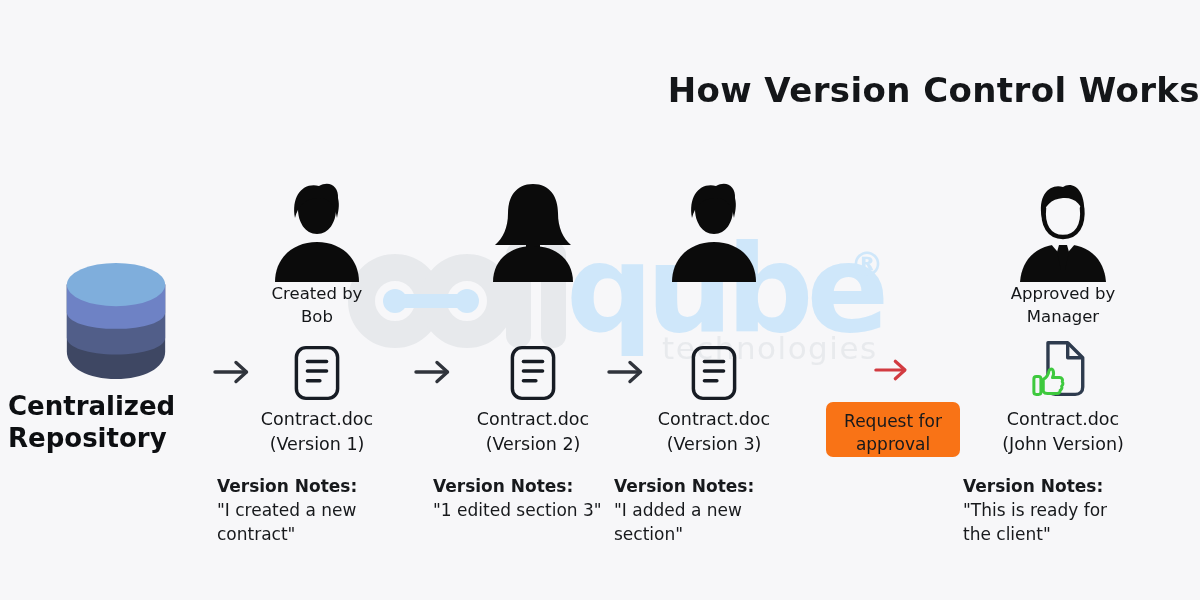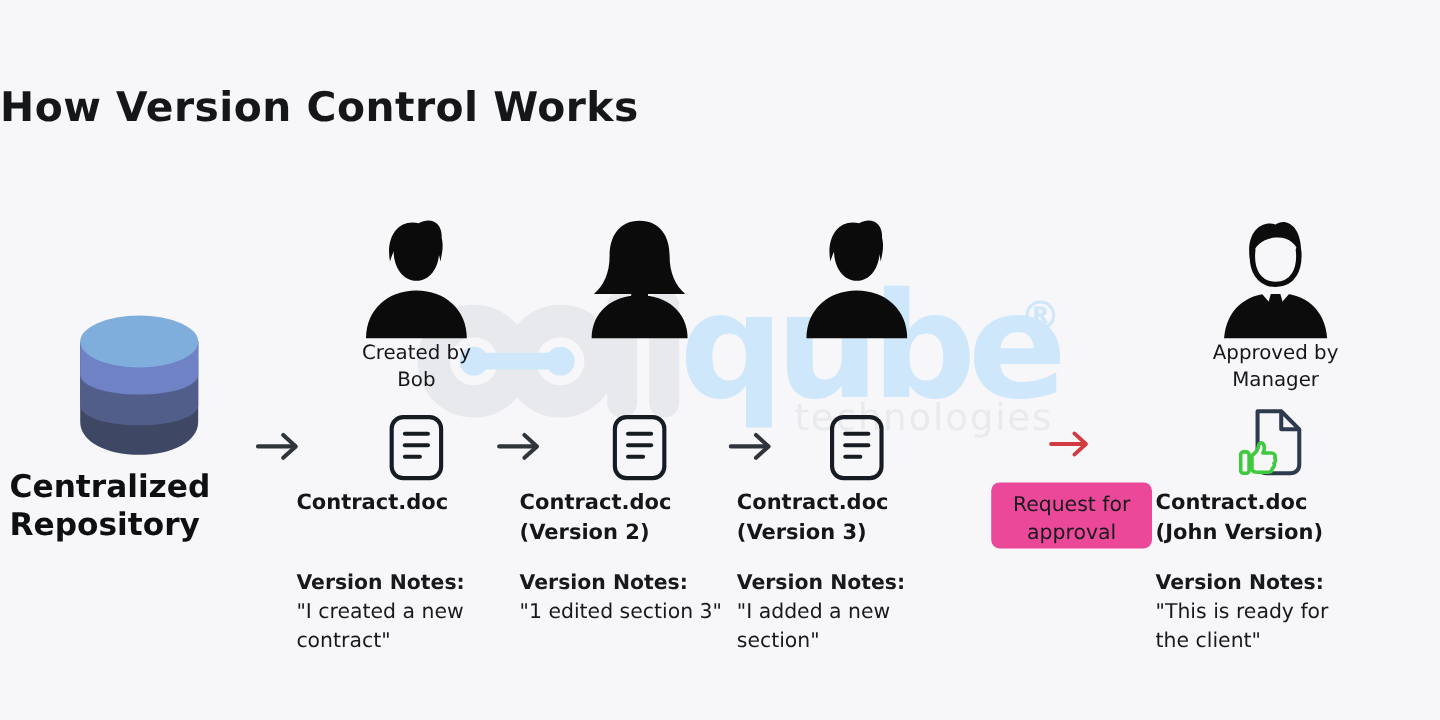--- a/index.html
+++ b/index.html
@@ -18,45 +18,45 @@
   .wm-bar{position:absolute;left:393px;top:294px;width:76px;height:14px;border-radius:7px;background:#cfe7fa;}
   .wm-l{position:absolute;width:25px;height:106px;border-radius:13px;background:#e7e9ec;top:242px;}
   .wm-l.l1{left:506px;}
   .wm-l.l2{left:541px;}
   .wm-qube{position:absolute;left:566px;top:228px;font-size:122px;line-height:1;font-weight:800;
     letter-spacing:-7px;color:#cfe7fa;}
   .wm-tech{position:absolute;left:662px;top:330px;font-size:31px;font-weight:400;
     letter-spacing:1.5px;color:#e8eaed;}
   .wm-reg{position:absolute;left:850px;top:244px;font-size:34px;color:#cfe7fa;font-weight:600;}
   
-  .title{position:absolute;left:0;top:70px;width:100%;margin:0;text-align:left;
+  .title{position:absolute;left:0;top:70px;width:100%;margin:0;text-align:right;
     font-size:34px;font-weight:700;color:#141619;letter-spacing:.4px;z-index:2;}
   
   .repo-icon{position:absolute;left:57px;top:256px;z-index:2;}
   .repo-label{position:absolute;left:8px;top:390px;width:216px;text-align:left;
     font-size:26px;font-weight:800;line-height:1.24;color:#0d0f12;z-index:2;}
   
   .col{position:absolute;top:150px;width:200px;height:420px;z-index:2;}
-  .col.c0{left:247px;} .col.c1{left:433px;} .col.c2{left:614px;} .col.c3{left:963px;}
+  .col.c0{left:217px;} .col.c1{left:433px;} .col.c2{left:614px;} .col.c3{left:963px;}
   .person-icon{position:absolute;left:50%;top:28px;transform:translateX(-50%);}
   .actor{position:absolute;top:133px;width:100%;text-align:center;
     font-size:16.5px;font-weight:500;line-height:1.38;color:#141619;}
   .doc-icon{position:absolute;left:50%;top:195px;transform:translateX(-50%);}
   .doc-icon.final{top:189px;}
-  .doc-label{position:absolute;top:257px;width:100%;
-    font-size:17.5px;font-weight:700;line-height:1.43;color:#141619;}
+  .doc-label{position:absolute;top:257px;width:100%;text-align:center;
+    font-size:17.5px;font-weight:400;line-height:1.43;color:#141619;}
   .notes{position:absolute;top:325px;width:100%;text-align:left;
     font-size:17px;line-height:1.4;color:#17191c;}
   .notes-title{font-weight:700;}
   
   .flow-arrow{position:absolute;z-index:2;}
   .a1{left:213px;top:359px;} .a2{left:414px;top:359px;} .a3{left:607px;top:359px;}
   .a-red{left:874px;top:357px;}
   .approval-box{position:absolute;left:826px;top:402px;width:134px;height:55px;z-index:2;
-    background:#ec4899;border-radius:7px;text-align:center;font-size:17px;line-height:1.38;
+    background:#f97316;border-radius:7px;text-align:center;font-size:17px;line-height:1.38;
     padding-top:8px;box-sizing:border-box;color:#17191c;}
 </style>
 </head>
 <body>
 
 <div class="canvas">
 
   <div class="wm">
     <div class="wm-ring r1"></div>
     <div class="wm-ring r2"></div>
@@ -118,20 +118,21 @@
       <div>Bob</div>
     </div>
     <svg class="doc-icon" width="46" height="56" viewBox="0 0 48 58">
       <rect x="2.5" y="2.5" width="43" height="53" rx="10" fill="none" stroke="#171c24" stroke-width="3.6"></rect>
       <line x1="14" y1="17" x2="34" y2="17" stroke="#171c24" stroke-width="3.6" stroke-linecap="round"></line>
       <line x1="14" y1="27" x2="34" y2="27" stroke="#171c24" stroke-width="3.6" stroke-linecap="round"></line>
       <line x1="14" y1="37" x2="27" y2="37" stroke="#171c24" stroke-width="3.6" stroke-linecap="round"></line>
     </svg>
     <div class="doc-label">
       <div>Contract.doc</div>
+      <div>(Version 1)</div>
     </div>
     <div class="notes">
       <div class="notes-title">Version Notes:</div>
       <div>"I created a new</div>
       <div>contract"</div>
     </div>
   </div>
 
   <div class="col c1">
     <svg class="person-icon" width="100" height="104" viewBox="0 0 100 104">

